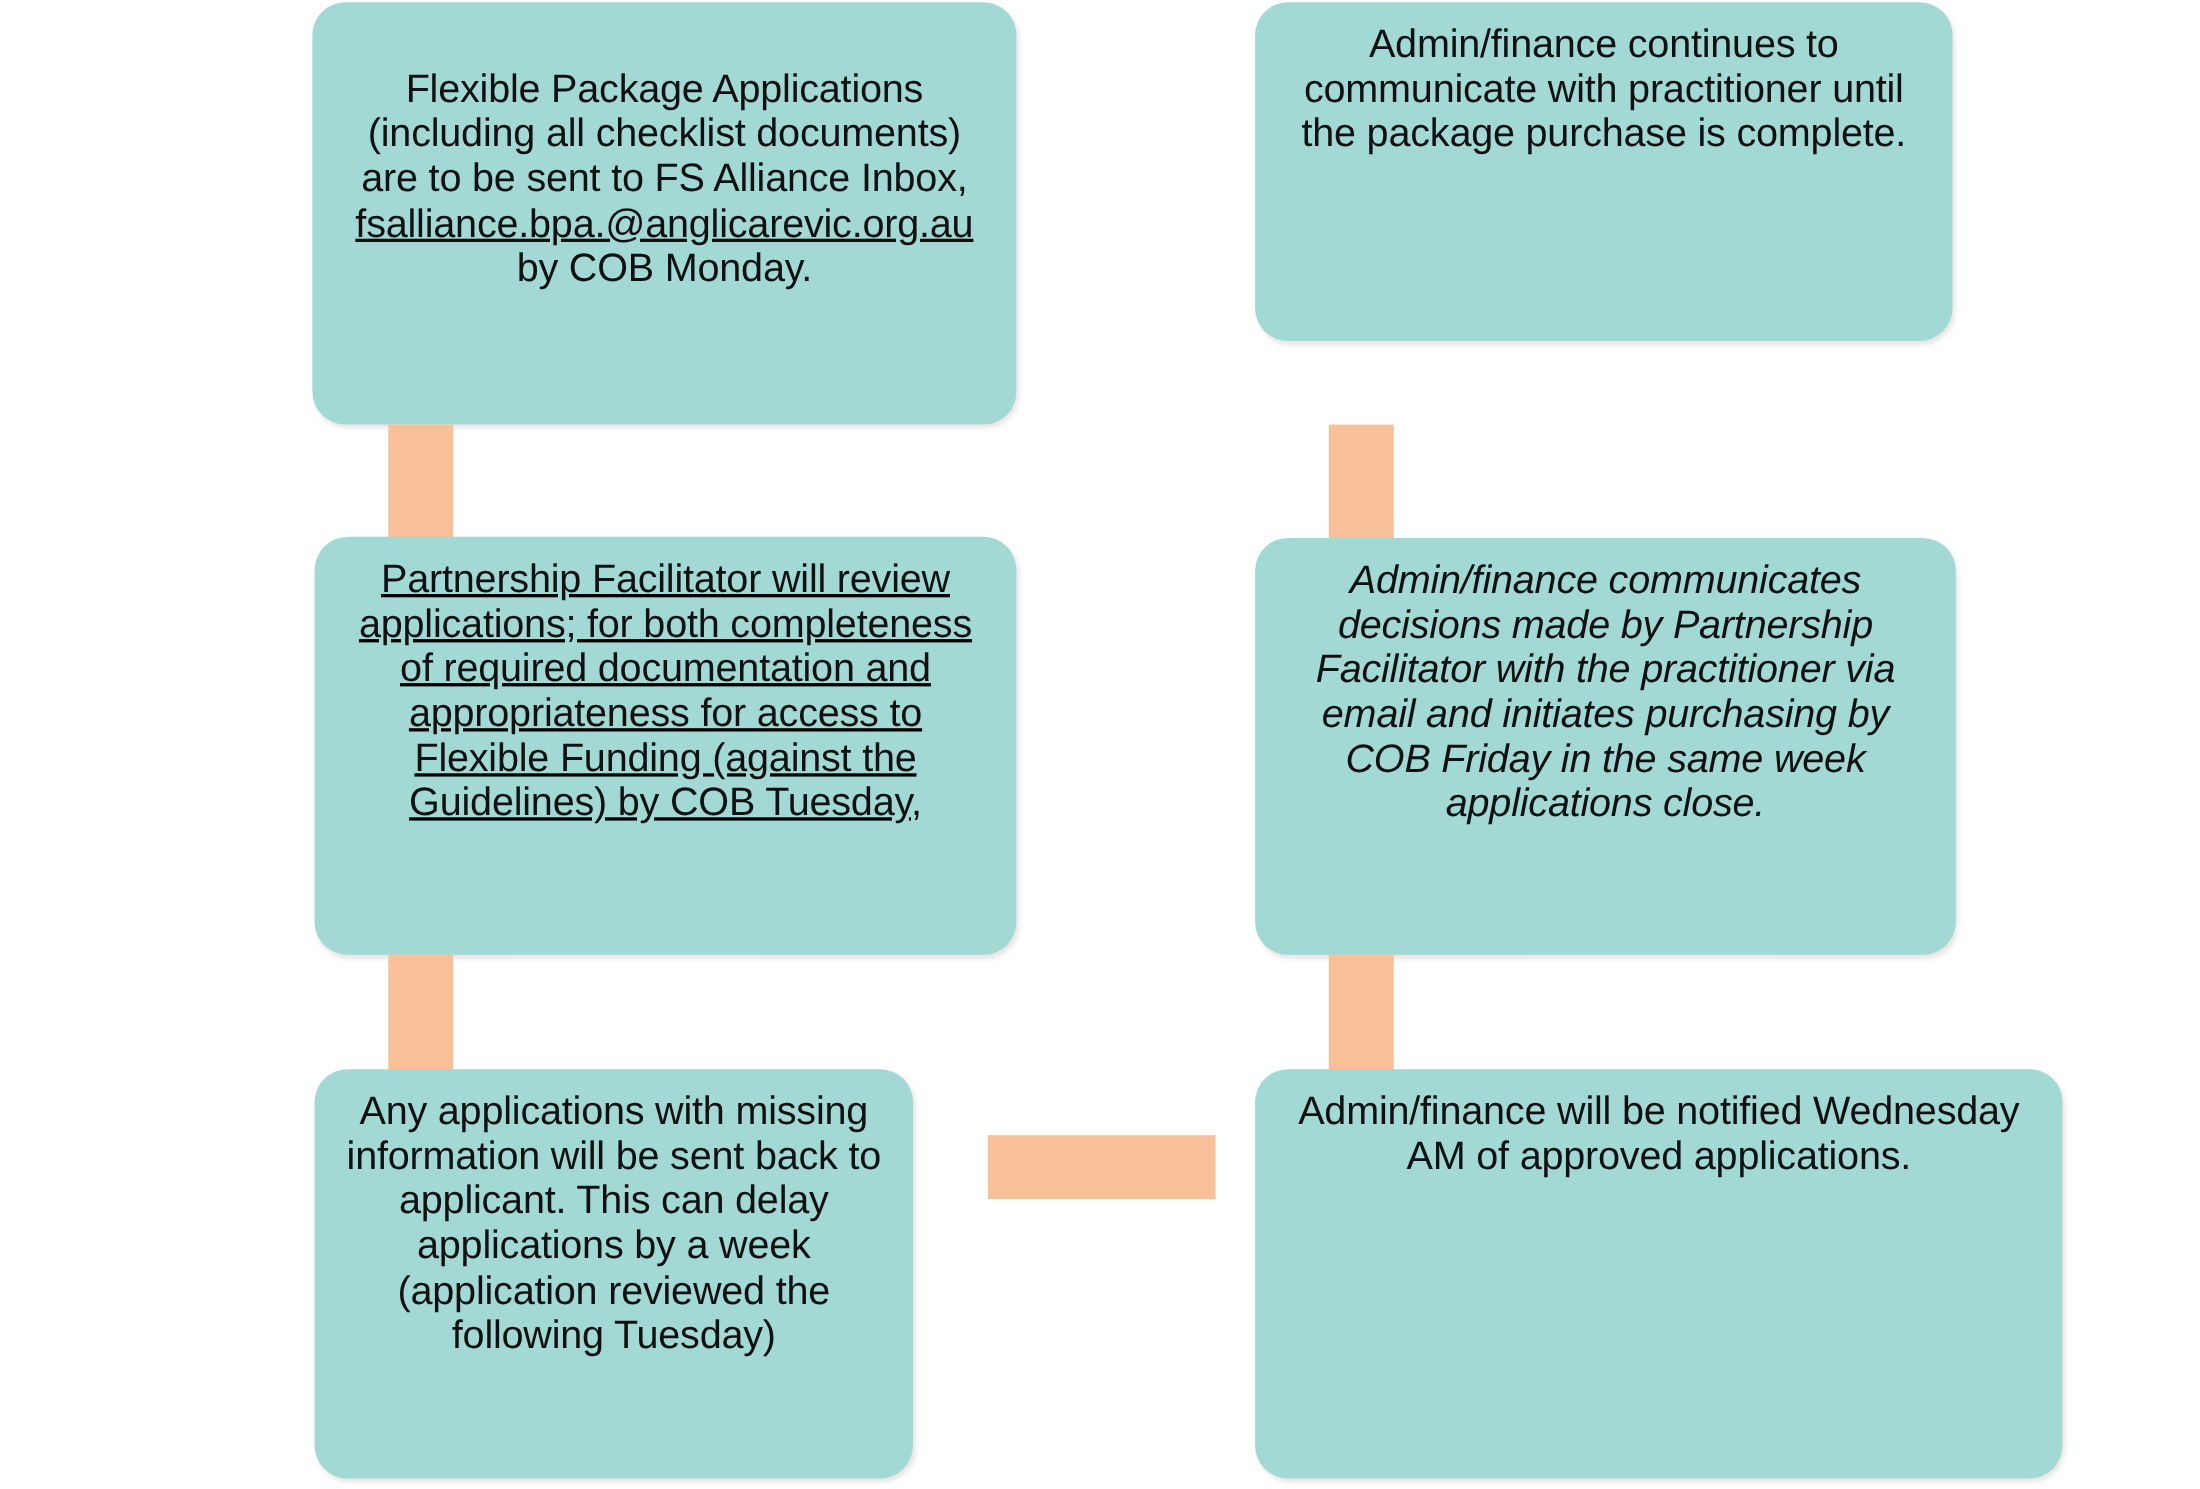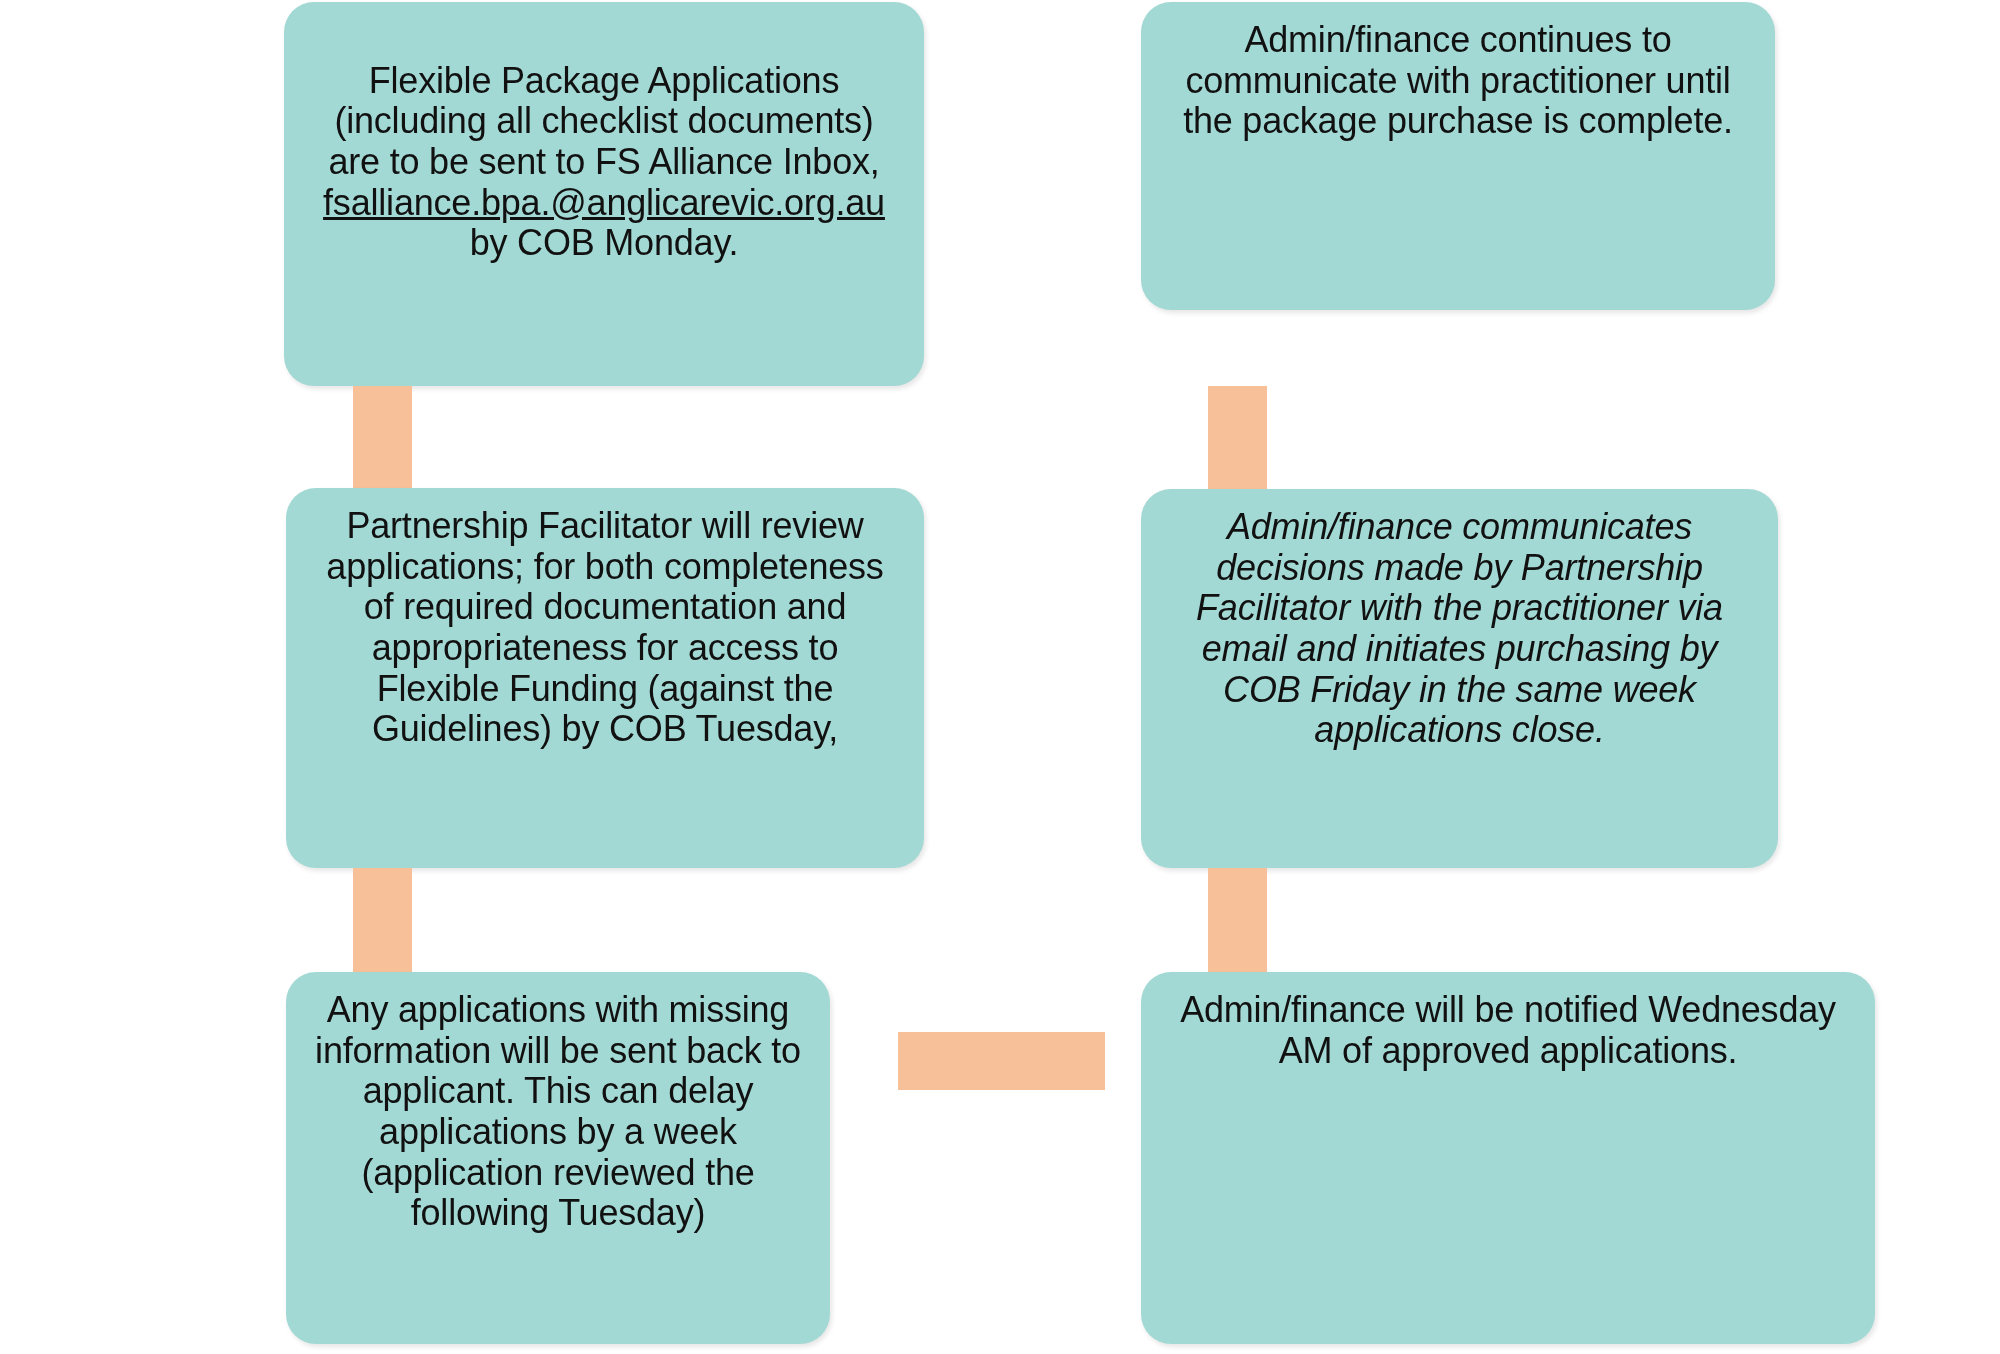--- a/index.html
+++ b/index.html
@@ -50,21 +50,21 @@
     text-decoration: underline;
   }
 
   .connector {
     position: absolute;
     background: #f8c099;
   }
 
   
   #node-1 { left: 256px;  top: 2px;    width: 640px; height: 384px; }
-  #node-2 { left: 258px;  top: 488px;  width: 638px; height: 380px; }
+  #node-2 { left: 258px;  top: 488px;  width: 638px; height: 380px; text-decoration: underline; }
   #node-3 { left: 258px;  top: 972px;  width: 544px; height: 372px; }
 
   
   #node-4 { left: 1113px; top: 2px;    width: 634px; height: 308px; }
   #node-5 { left: 1113px; top: 489px;  width: 637px; height: 379px; font-style: italic; }
   #node-6 { left: 1113px; top: 972px;  width: 734px; height: 372px; }
 
   
   #conn-1 { left: 353px;  top: 386px;  width: 59px; height: 103px; }
   #conn-2 { left: 353px;  top: 868px;  width: 59px; height: 105px; }

